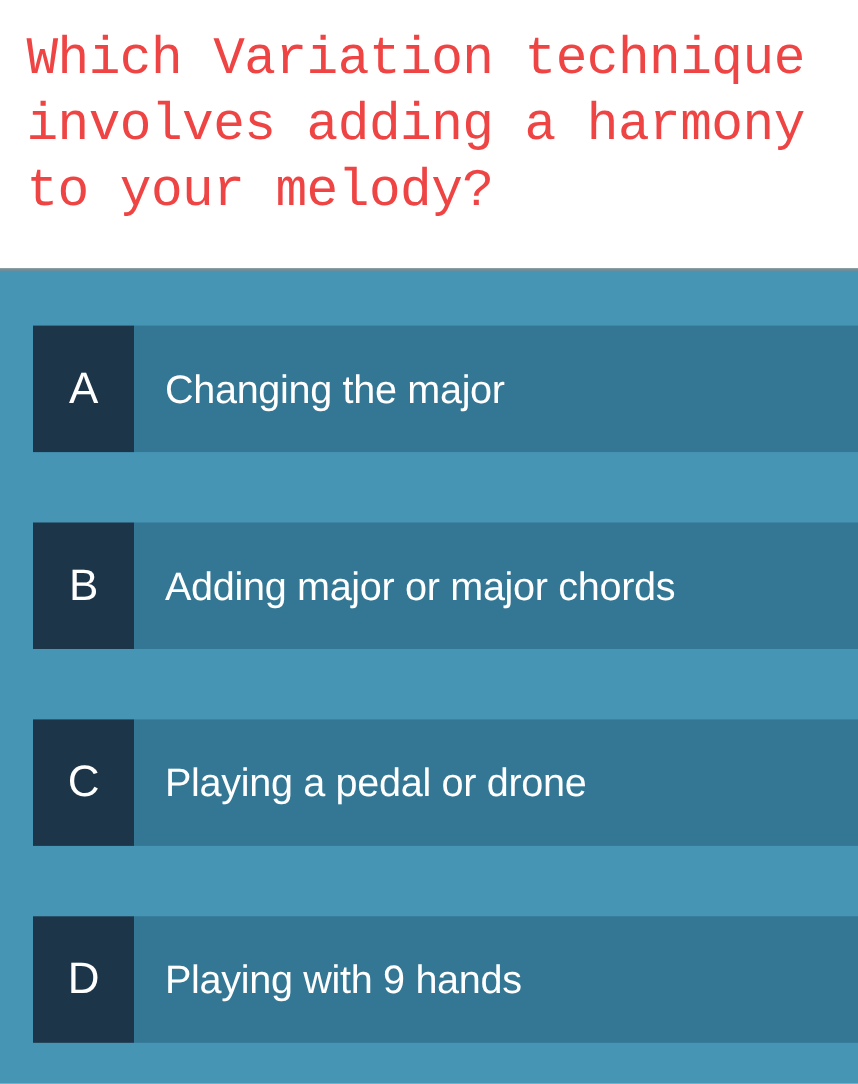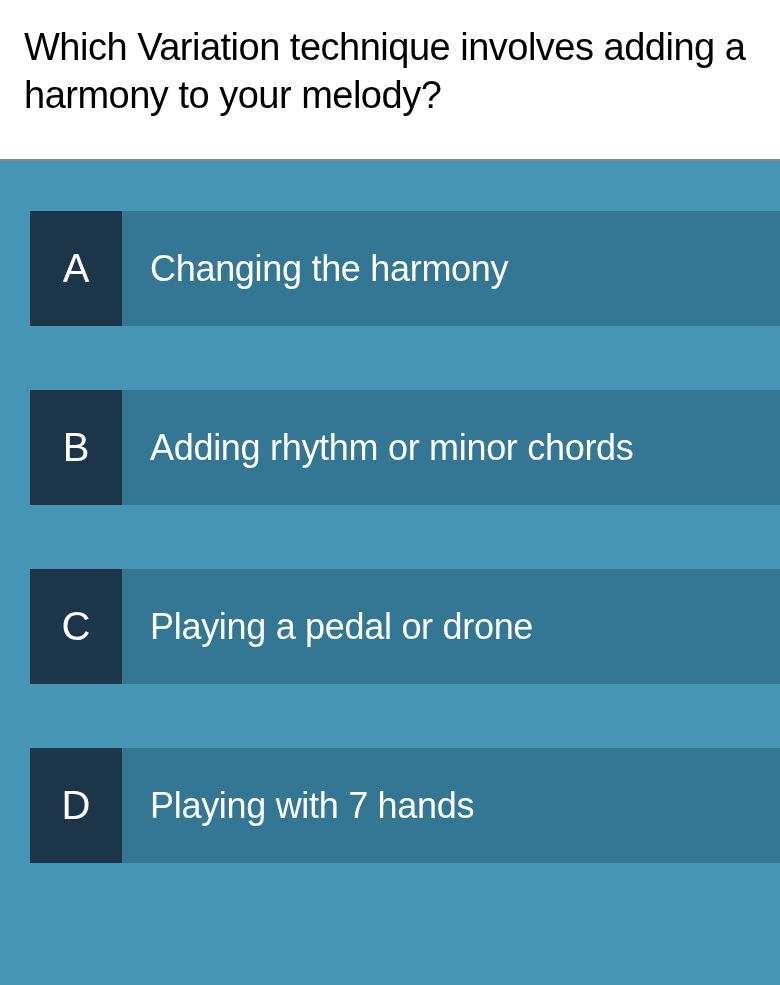--- a/index.html
+++ b/index.html
@@ -12,25 +12,26 @@
       width: 780px;
       height: 985px;
       background: #ffffff;
       overflow: hidden;
     }
     .question-area {
       padding: 24px 24px 40px 24px;
       background: #ffffff;
     }
     .question-text {
-      font-size: 38px;
+      font-size: 48px;
       font-weight: 300;
-      color: #000000;
+      color: #ef4444;
       line-height: 1.25;
       letter-spacing: -0.5px;
+      font-family: Liberation Mono, monospace;
     }
     .answers-area {
       background: #4795b5;
       border-top: 2px solid #888888;
       padding: 50px 0 0 30px;
       height: 100%;
     }
     .answer-option {
       display: flex;
       align-items: stretch;
@@ -64,27 +65,27 @@
 </head>
 <body>
 
 <div class="question-area">
   <div class="question-text">Which Variation technique involves adding a harmony to your melody?</div>
 </div>
 
 <div class="answers-area">
   <div class="answer-option">
     <div class="answer-letter">A</div>
-    <div class="answer-text">Changing the harmony</div>
+    <div class="answer-text">Changing the major</div>
   </div>
   <div class="answer-option">
     <div class="answer-letter">B</div>
-    <div class="answer-text">Adding rhythm or minor chords</div>
+    <div class="answer-text">Adding major or major chords</div>
   </div>
   <div class="answer-option">
     <div class="answer-letter">C</div>
     <div class="answer-text">Playing a pedal or drone</div>
   </div>
   <div class="answer-option">
     <div class="answer-letter">D</div>
-    <div class="answer-text">Playing with 7 hands</div>
+    <div class="answer-text">Playing with 9 hands</div>
   </div>
 </div>
 
 </body></html>

